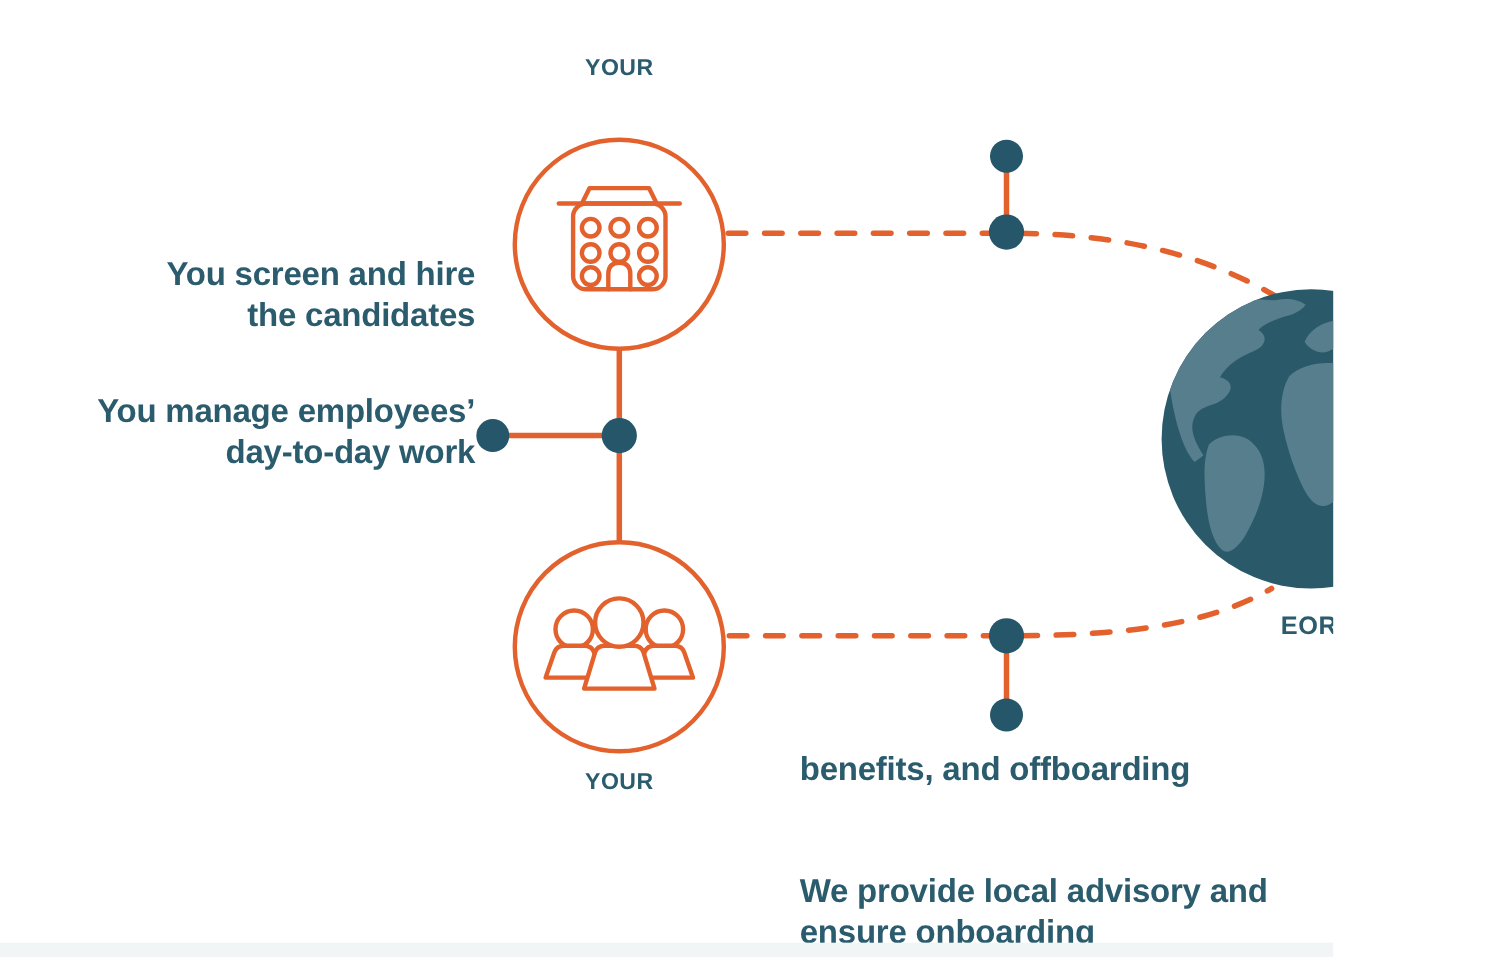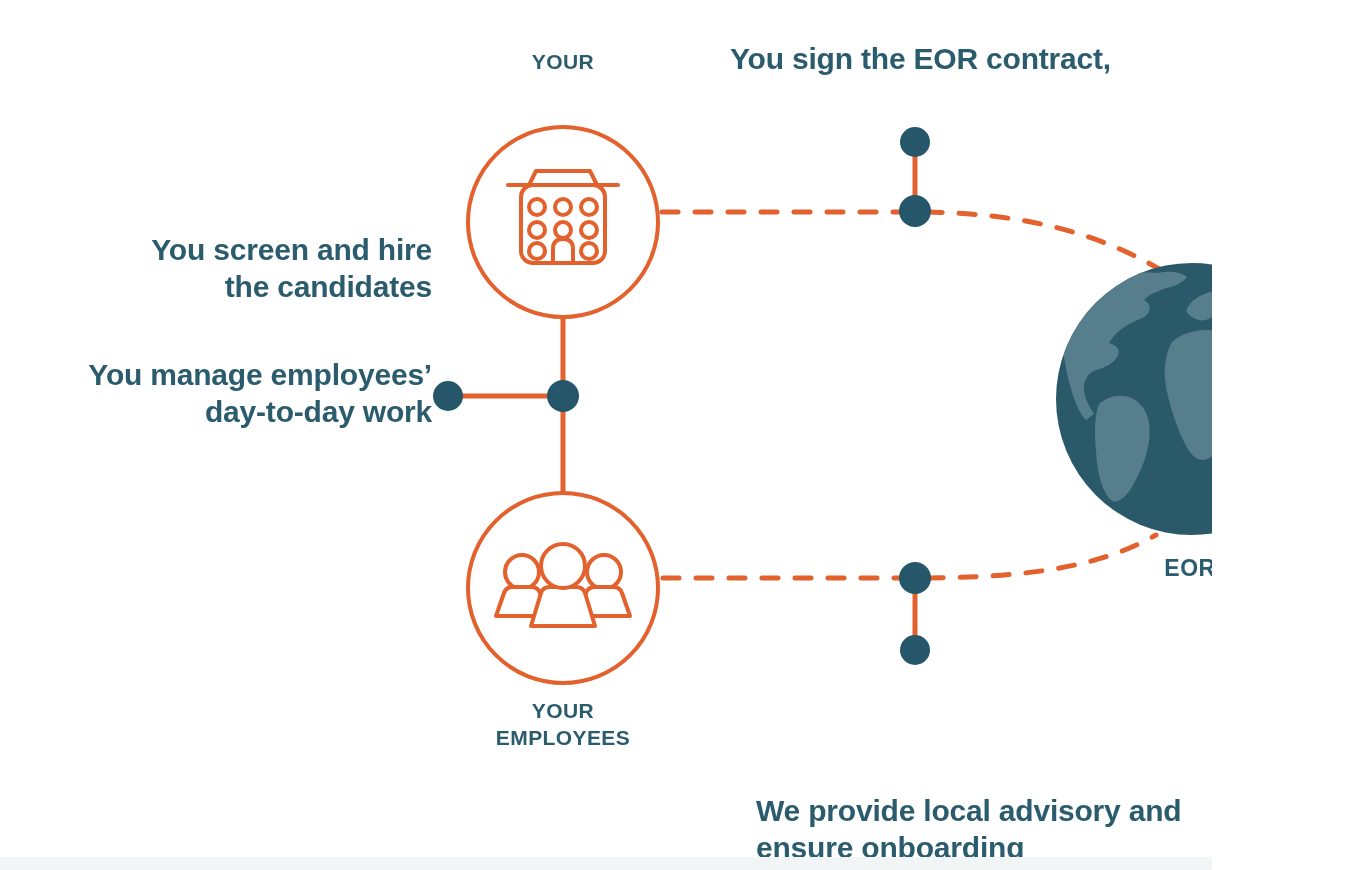--- a/index.html
+++ b/index.html
@@ -111,44 +111,43 @@
     <circle class="dot" cx="915" cy="578" r="16"></circle>
     <circle class="dot" cx="915" cy="650" r="15"></circle>
   </svg>
 
   <div class="txt caption" style="left:413px;top:48px;width:300px;">
     <span>YOUR</span>
   </div>
 
   <div class="txt caption" style="left:413px;top:697px;width:300px;">
     <span>YOUR</span>
-    <span>EMPLOYEES</span>
   </div>
 
   <div class="txt eor-label" style="left:1090px;top:555px;width:200px;">
     <span>EOR</span>
   </div>
 
   <div class="txt body-text" style="left:730px;top:40px;width:560px;">
-    <span>You sign the EOR contract,</span>
   </div>
 
   <div class="txt body-text right-align" style="left:40px;top:356px;width:392px;">
     <span>You manage employees’</span>
     <span>day-to-day work</span>
   </div>
 
   <div class="txt body-text right-align" style="left:40px;top:231px;width:392px;">
     <span>You screen and hire</span>
     <span>the candidates</span>
   </div>
 
 
   <div class="txt body-text" style="left:727px;top:681px;width:600px;">
+    <span>benefits, and offboarding</span>
   </div>
 
-  <div class="txt body-text" style="left:756px;top:792px;width:600px;">
+  <div class="txt body-text" style="left:727px;top:792px;width:600px;">
     <span>We provide local advisory and</span>
     <span>ensure onboarding</span>
   </div>
 
   <div class="bottom-strip"></div>
 </div>
 
 </body></html>

